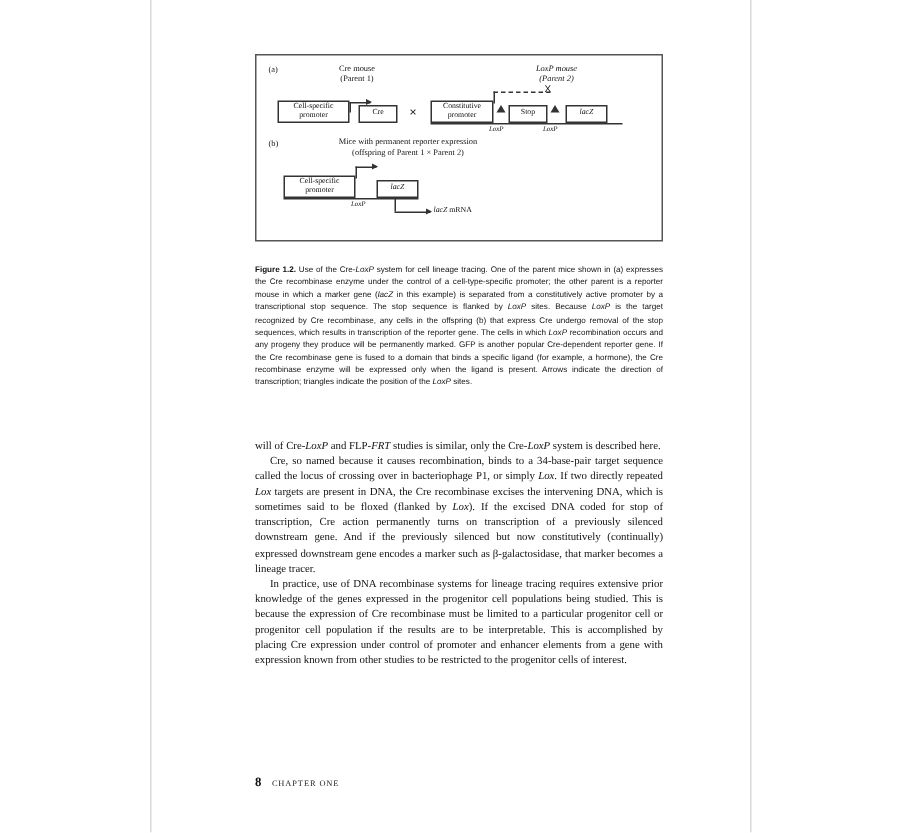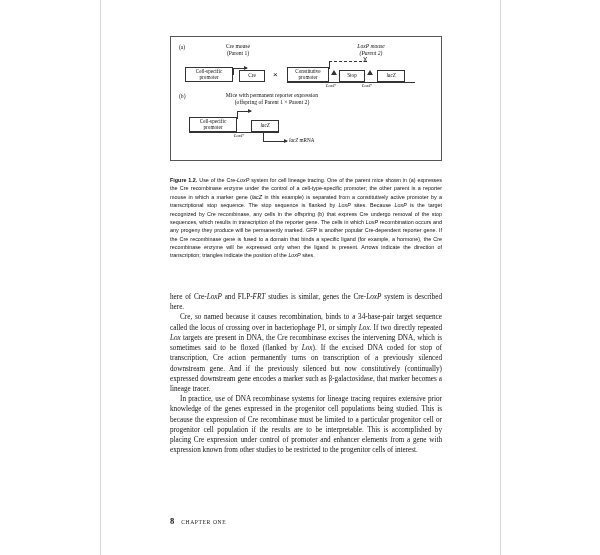--- a/index.html
+++ b/index.html
@@ -244,21 +244,21 @@
       <div class="line-v" style="left:92px; top:95px; height:9px;"></div>
       <div class="line-h arrow-right" style="left:92px; top:104px; width:24px;"></div>
       <div class="loxp-tag" style="left:118px; top:100px; font-size:5.2px; font-style:normal;"><i>lacZ</i> mRNA</div>
     </div>
 
     <div class="caption">
       <b>Figure 1.2.</b><span> Use of the Cre-</span><i>LoxP</i><span> system for cell lineage tracing. One of the parent mice shown in (a) expresses the Cre recombinase enzyme under the control of a cell-type-specific promoter; the other parent is a reporter mouse in which a marker gene (</span><i>lacZ</i><span> in this example) is separated from a constitutively active promoter by a transcriptional stop sequence. The stop sequence is flanked by </span><i>LoxP</i><span> sites. Because </span><i>LoxP</i><span> is the target recognized by Cre recombinase, any cells in the offspring (b) that express Cre undergo removal of the stop sequences, which results in transcription of the reporter gene. The cells in which </span><i>LoxP</i><span> recombination occurs and any progeny they produce will be permanently marked. GFP is another popular Cre-dependent reporter gene. If the Cre recombinase gene is fused to a domain that binds a specific ligand (for example, a hormone), the Cre recombinase enzyme will be expressed only when the ligand is present. Arrows indicate the direction of transcription; triangles indicate the position of the </span><i>LoxP</i><span> sites.</span>
     </div>
 
     <div class="body-text">
-      <p><span>here of Cre-</span><i>LoxP</i><span> and FLP-</span><i>FRT</i><span> studies is similar, genes the Cre-</span><i>LoxP</i><span> system is described here.</span></p>
+      <p><span>will of Cre-</span><i>LoxP</i><span> and FLP-</span><i>FRT</i><span> studies is similar, only the Cre-</span><i>LoxP</i><span> system is described here.</span></p>
       <p class="indent"><span>Cre, so named because it causes recombination, binds to a 34-base-pair target sequence called the locus of crossing over in bacteriophage P1, or simply </span><i>Lox</i><span>. If two directly repeated </span><i>Lox</i><span> targets are present in DNA, the Cre recombinase excises the intervening DNA, which is sometimes said to be floxed (flanked by </span><i>Lox</i><span>). If the excised DNA coded for stop of transcription, Cre action permanently turns on transcription of a previously silenced downstream gene. And if the previously silenced but now constitutively (continually) expressed downstream gene encodes a marker such as β-galactosidase, that marker becomes a lineage tracer.</span></p>
       <p class="indent">In practice, use of DNA recombinase systems for lineage tracing requires extensive prior knowledge of the genes expressed in the progenitor cell populations being studied. This is because the expression of Cre recombinase must be limited to a particular progenitor cell or progenitor cell population if the results are to be interpretable. This is accomplished by placing Cre expression under control of promoter and enhancer elements from a gene with expression known from other studies to be restricted to the progenitor cells of interest.</p>
     </div>
 
     <div class="footer">
       <span class="folio">8</span>
       <span class="running-head">CHAPTER ONE</span>
     </div>
 
   </div>

